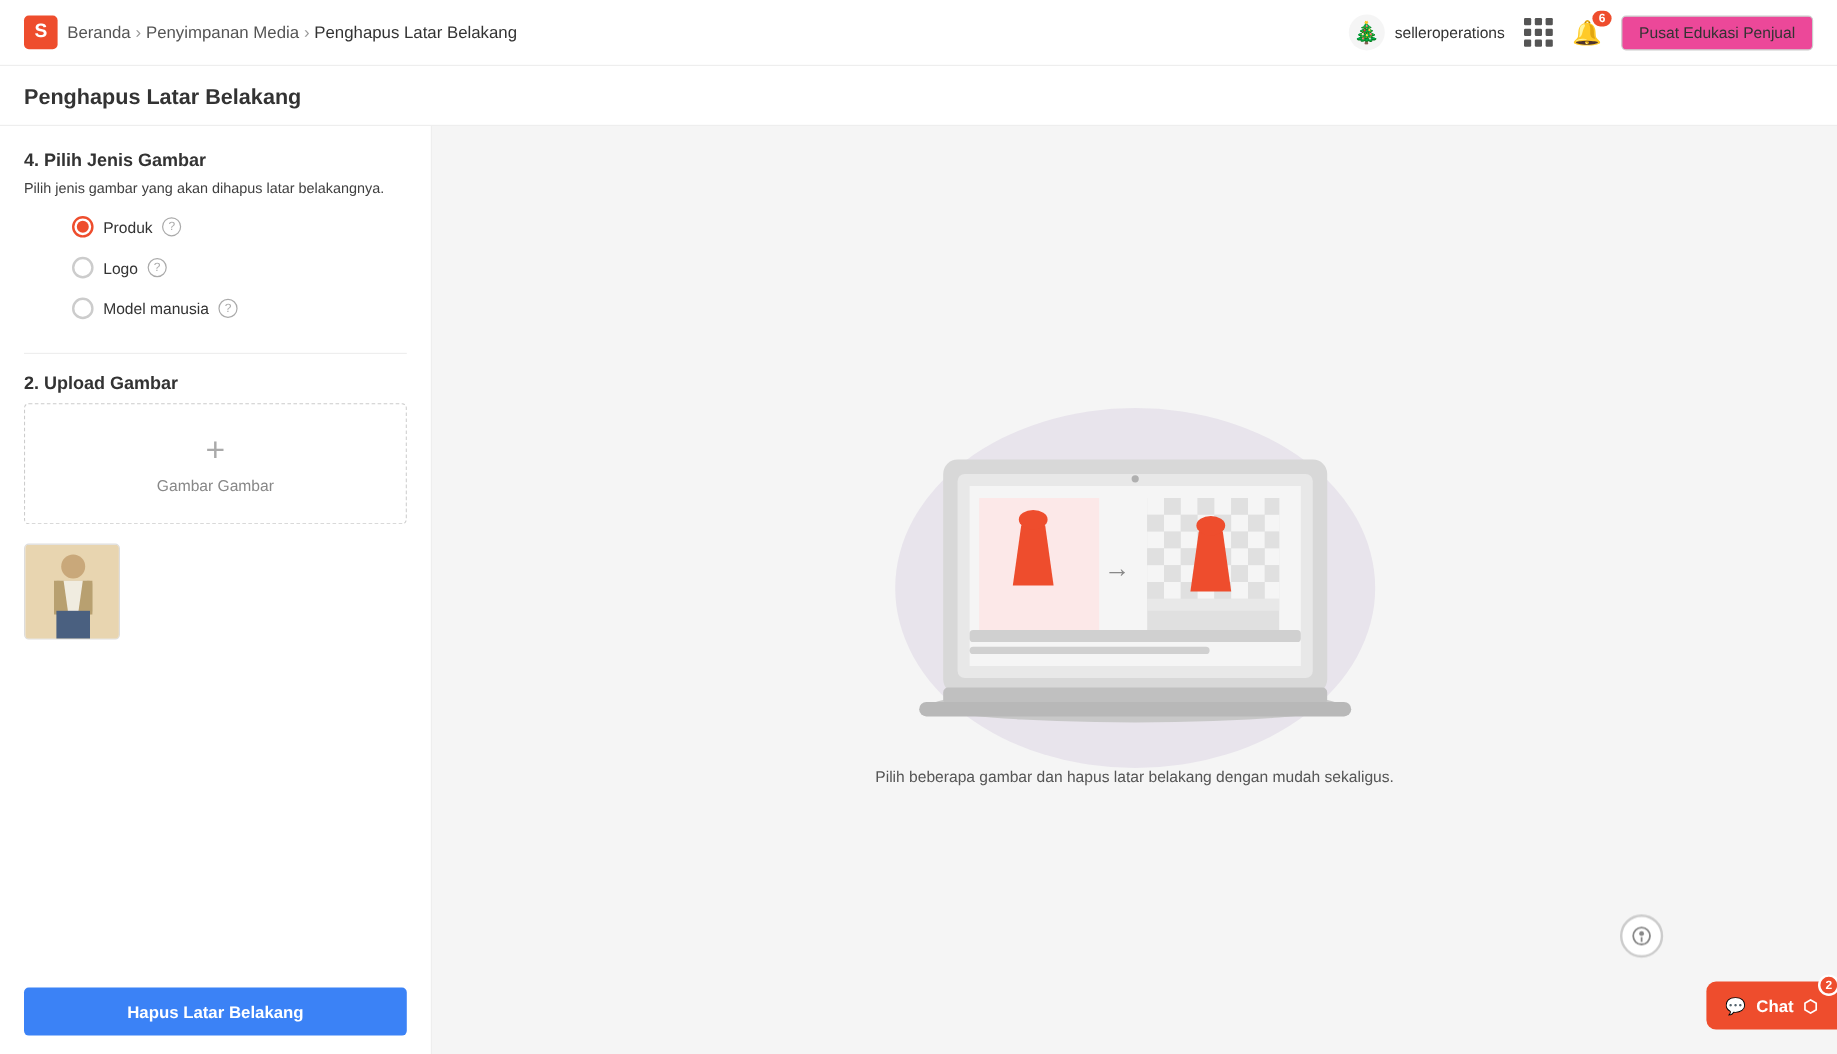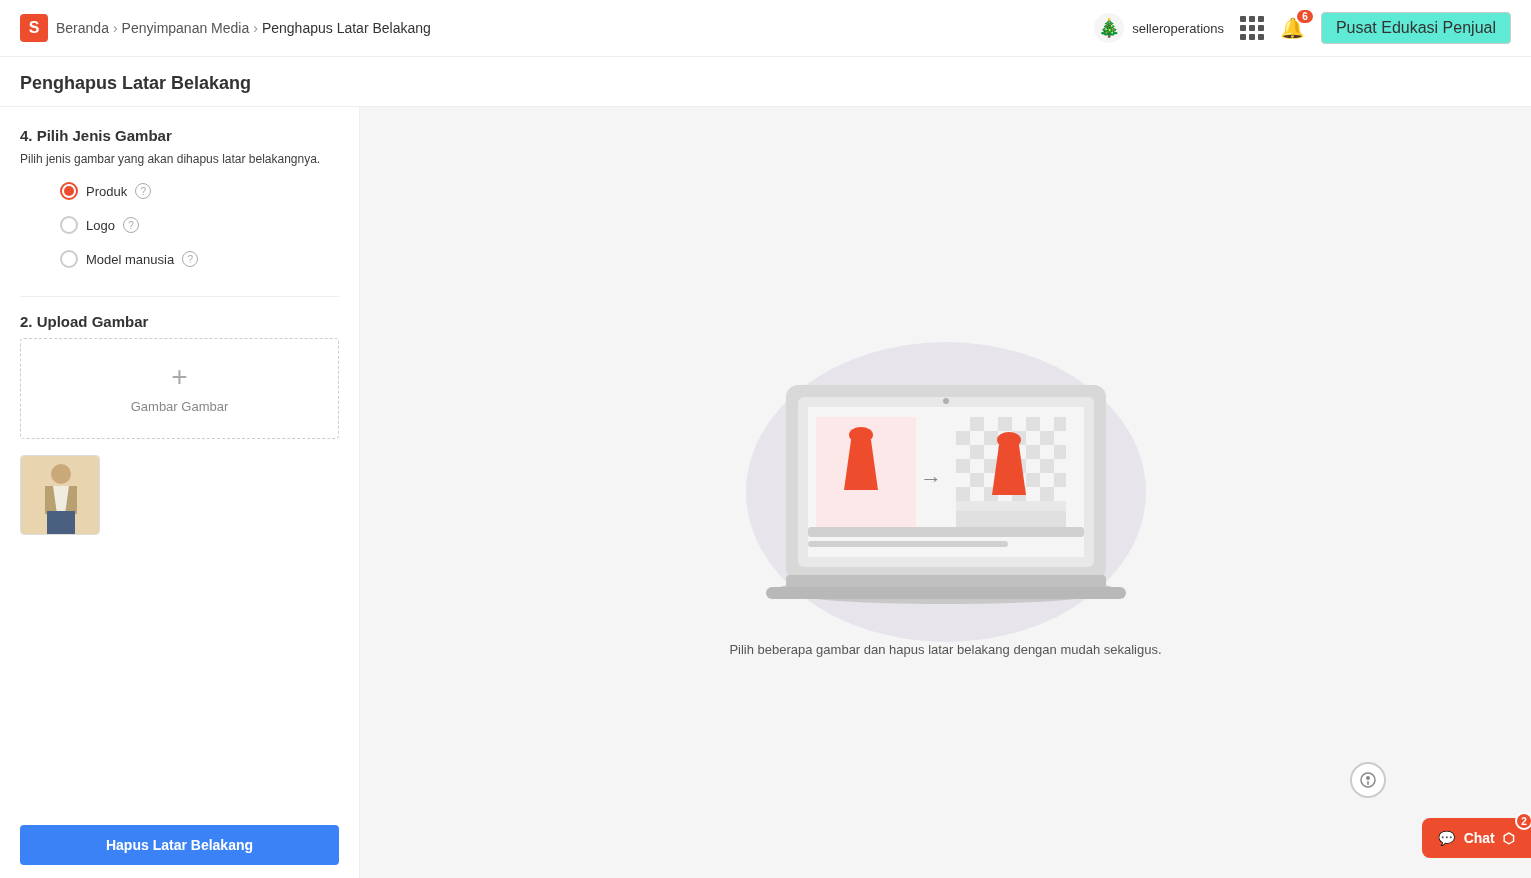--- a/index.html
+++ b/index.html
@@ -84,23 +84,23 @@
       color: white;
       font-size: 10px;
       border-radius: 10px;
       padding: 1px 5px;
       font-weight: bold;
     }
     .edu-button {
       border: 1px solid #ccc;
       border-radius: 4px;
       padding: 6px 14px;
-      font-size: 16px;
-      cursor: pointer;
-      background: #5eead4;
+      font-size: 13px;
+      cursor: pointer;
+      background: #ec4899;
       color: #333;
     }
 
     
     .page-title {
       padding: 16px 20px 12px;
       font-size: 18px;
       font-weight: 600;
       color: #333;
       border-bottom: 1px solid #eee;

